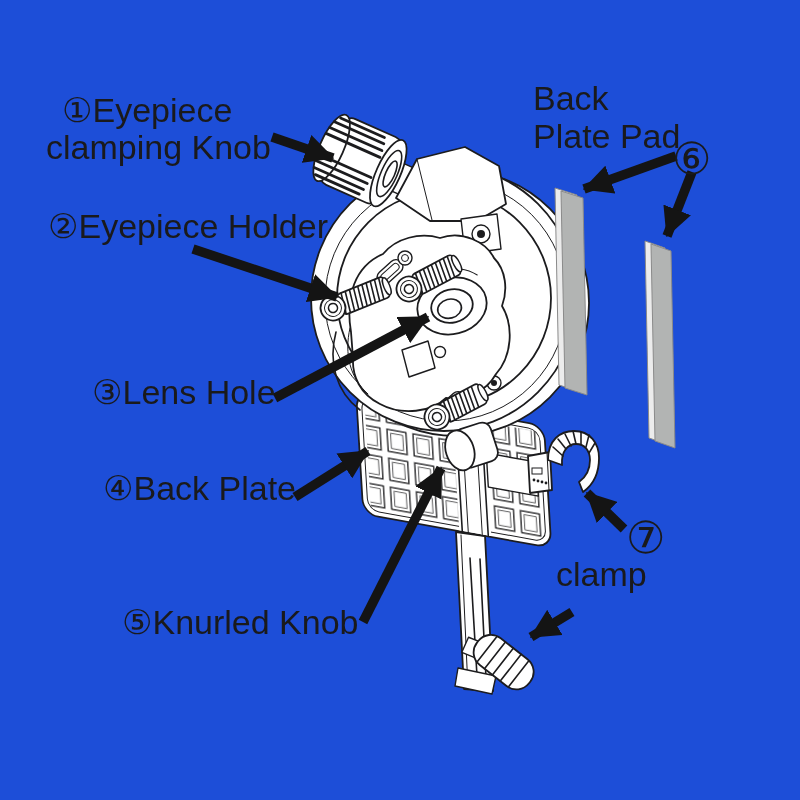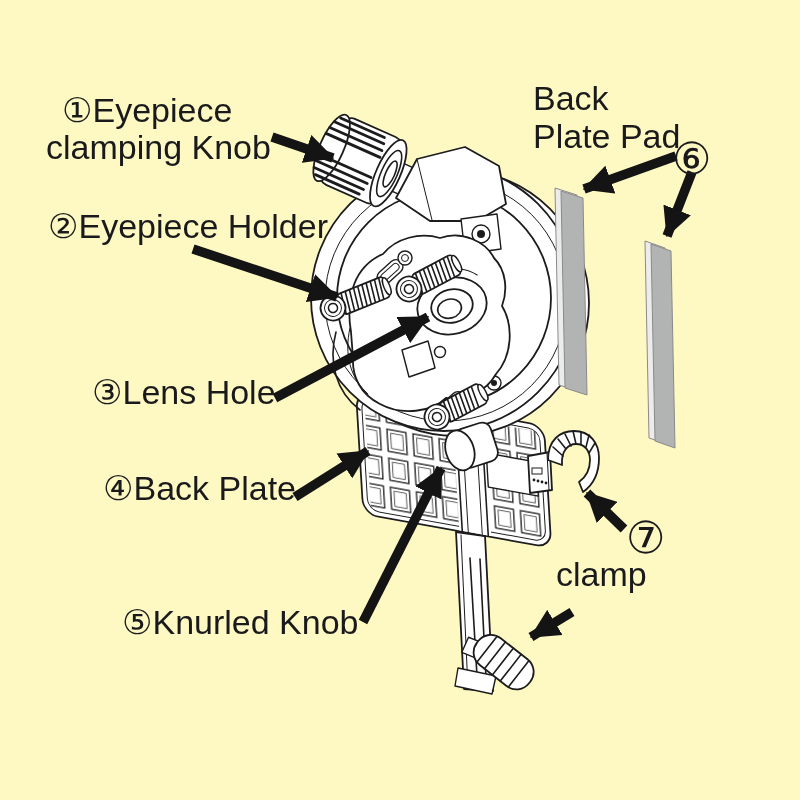--- a/index.html
+++ b/index.html
@@ -1,16 +1,16 @@
 <!DOCTYPE html>
 <html><head>
 <meta charset="utf-8">
 <style>
   html,body{margin:0;padding:0;background:#ffffff;}
-  .stage{position:relative;width:800px;height:800px;background:#fef9c3;overflow:hidden;
+  .stage{position:relative;width:800px;height:800px;background:#1d4ed8;overflow:hidden;
          font-family:"Liberation Sans","DejaVu Sans",sans-serif;}
   svg text{fill:#1a1a1c;}
   .t  {font-size:34px;font-family:"Liberation Sans","DejaVu Sans",sans-serif;}
   .tb {font-size:44px;font-family:"DejaVu Sans","Liberation Sans",sans-serif;}
   .ln  {fill:#ffffff;stroke:#1c1c1e;stroke-width:1.8;stroke-linejoin:round;}
   .ln2 {fill:#ffffff;stroke:#1c1c1e;stroke-width:1.4;stroke-linejoin:round;}
   .ns  {fill:none;stroke:#1c1c1e;stroke-width:1.6;stroke-linecap:round;stroke-linejoin:round;}
   .nst {fill:none;stroke:#1c1c1e;stroke-width:1;stroke-linecap:round;}
   .rib {fill:none;stroke:#1c1c1e;stroke-width:2.8;stroke-linecap:round;}
   .arrow{stroke:#141414;stroke-width:9.5;fill:none;}

